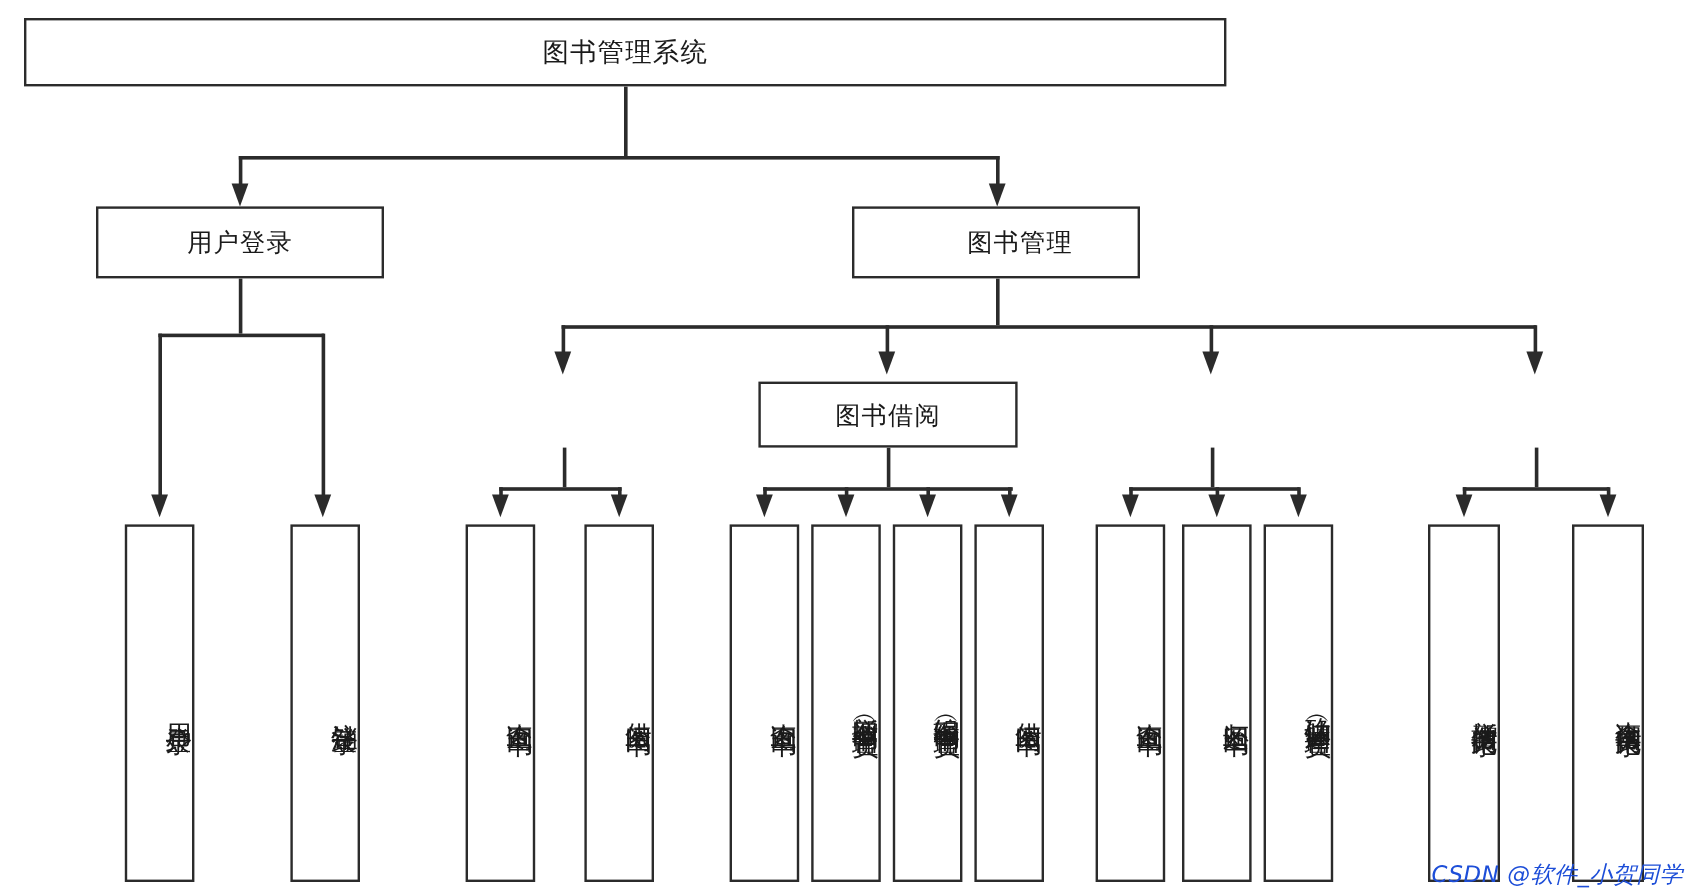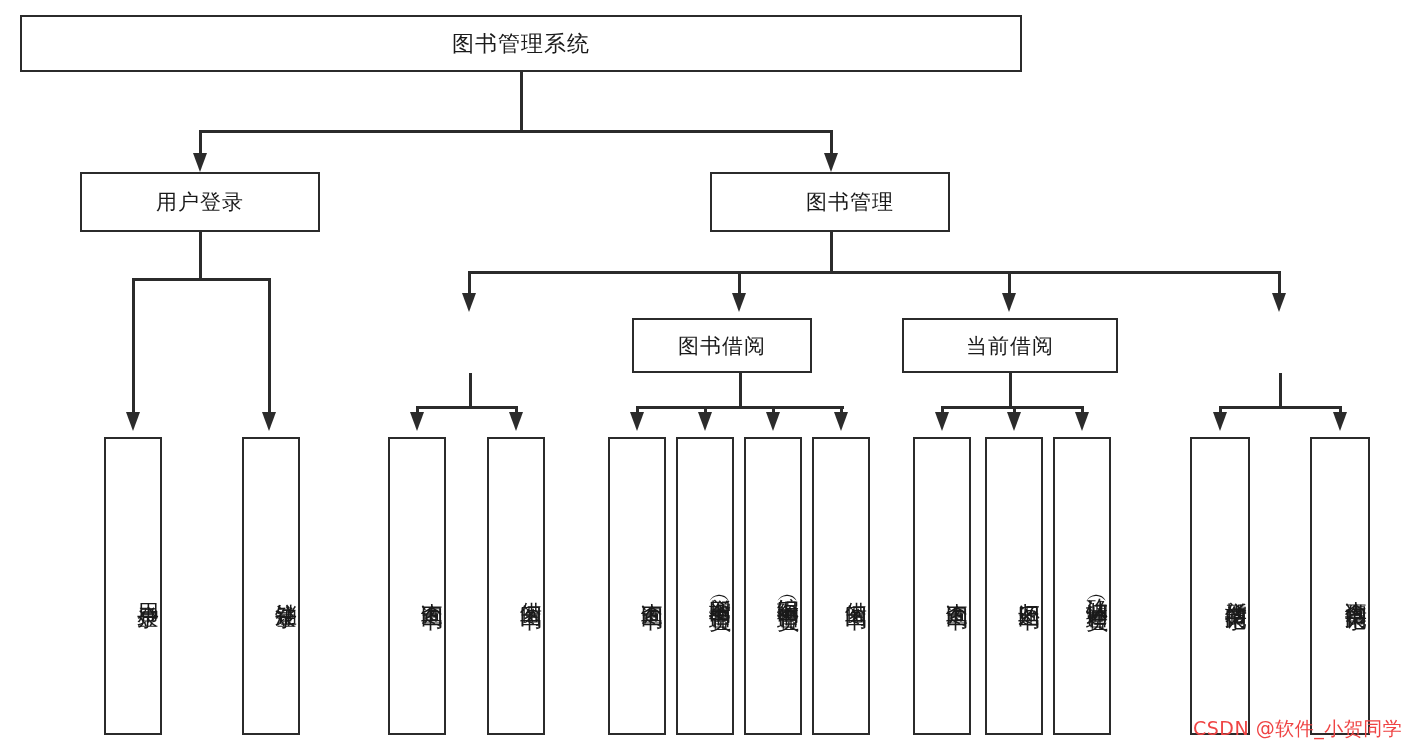--- a/index.html
+++ b/index.html
@@ -57,23 +57,24 @@
     position: absolute;
     width: 0;
     height: 0;
     border-left: 7px solid transparent;
     border-right: 7px solid transparent;
     border-top: 19px solid #2b2b2b;
   }
   .watermark {
     position: absolute;
     font-size: 19px;
-    color: #ef4444;
+    color: #1d4ed8;
     white-space: nowrap;
     letter-spacing: 0.5px;
+    font-style: italic;
   }
 </style>
 </head>
 <body>
 
 <div id="canvas">
 
   <div class="edge edge-v" style="left:520px; top:72px; height:58px;"></div>
   <div class="edge edge-h" style="left:199px; top:130px; width:634px;"></div>
   <div class="edge edge-v" style="left:199px; top:130px; height:26px;"></div>
@@ -137,25 +138,22 @@
     <span>图书管理系统</span>
   </div>
 
   <div class="node node-h" style="left:80px; top:172px; width:240px; height:60px;">
     <span>用户登录</span>
   </div>
   <div class="node node-h" style="left:710px; top:172px; width:240px; height:60px;padding-left:40px;">
     <span>图书管理</span>
   </div>
 
-  <div class="node node-h" style="left:632px; top:318px; width:180px; height:55px;">
+  <div class="node node-h" style="left:632px; top:318px; width:216px; height:55px;">
     <span>图书借阅</span>
-  </div>
-  <div class="node node-h" style="left:902px; top:318px; width:216px; height:55px;">
-    <span>当前借阅</span>
   </div>
 
   <div class="node node-v" style="left:104px; top:437px; width:58px; height:298px;">用户登录</div>
   <div class="node node-v" style="left:242px; top:437px; width:58px; height:298px;">注销登录</div>
 
   <div class="node node-v" style="left:388px; top:437px; width:58px; height:298px;">查询图书</div>
   <div class="node node-v" style="left:487px; top:437px; width:58px; height:298px;">借阅图书</div>
 
   <div class="node node-v" style="left:608px; top:437px; width:58px; height:298px;">查询图书</div>
   <div class="node node-v" style="left:676px; top:437px; width:58px; height:298px;">新增图书（管理员）</div>

